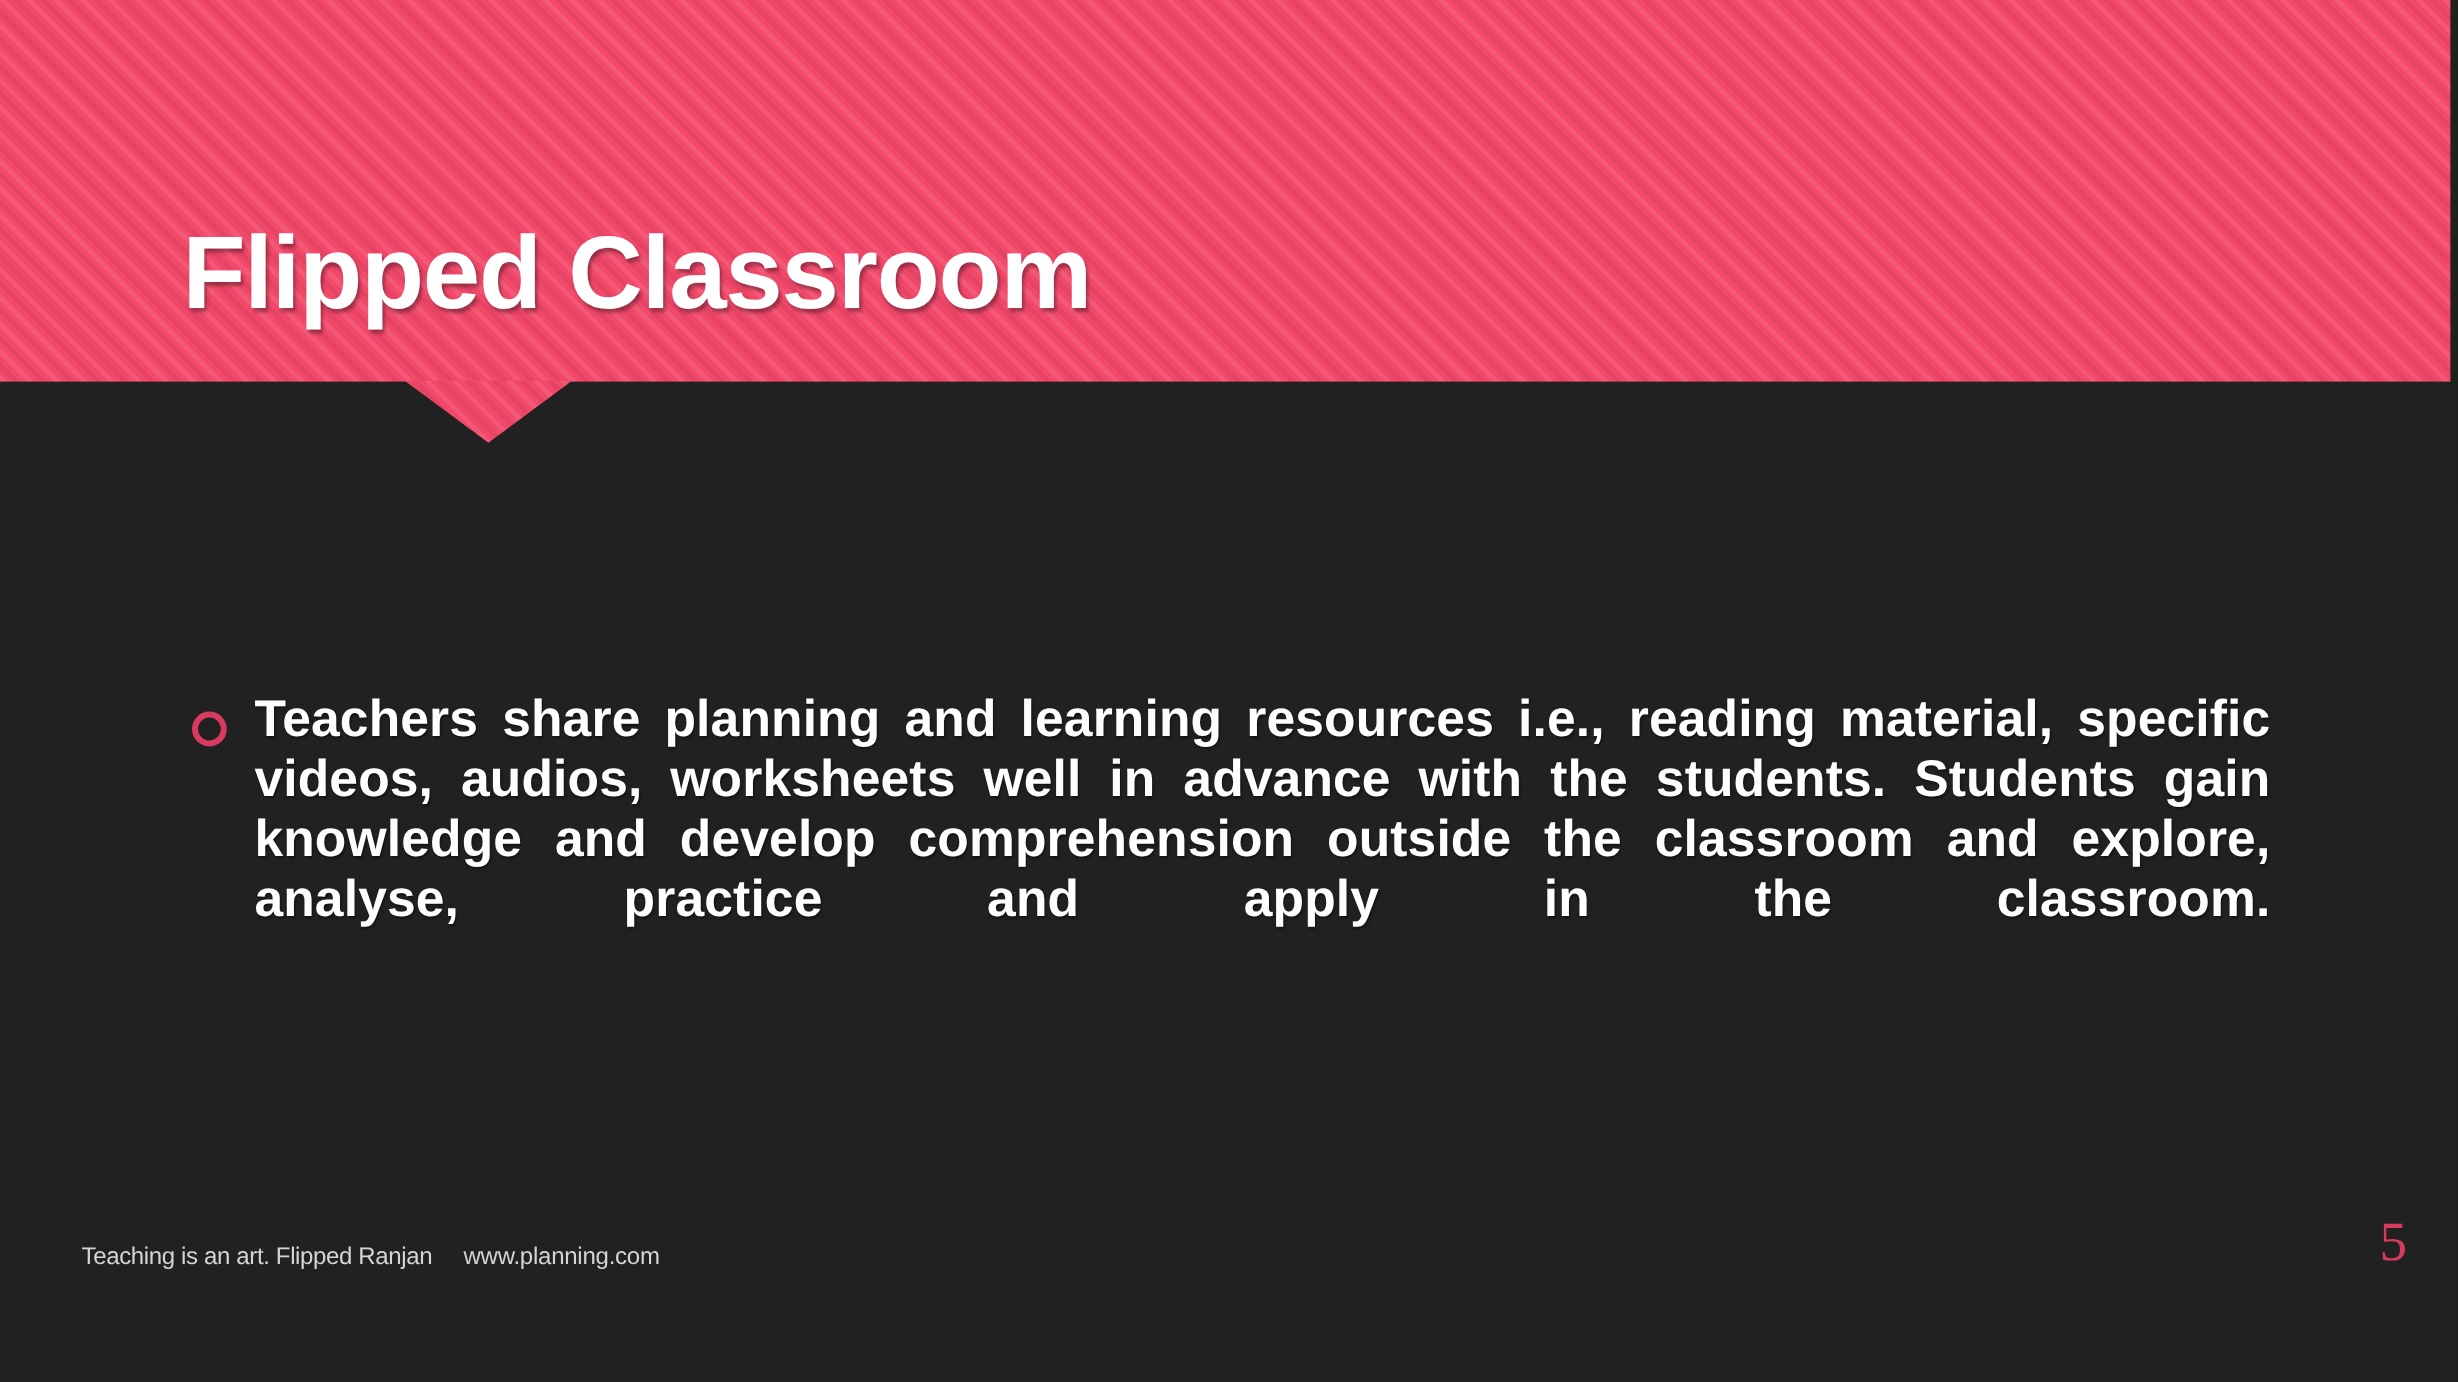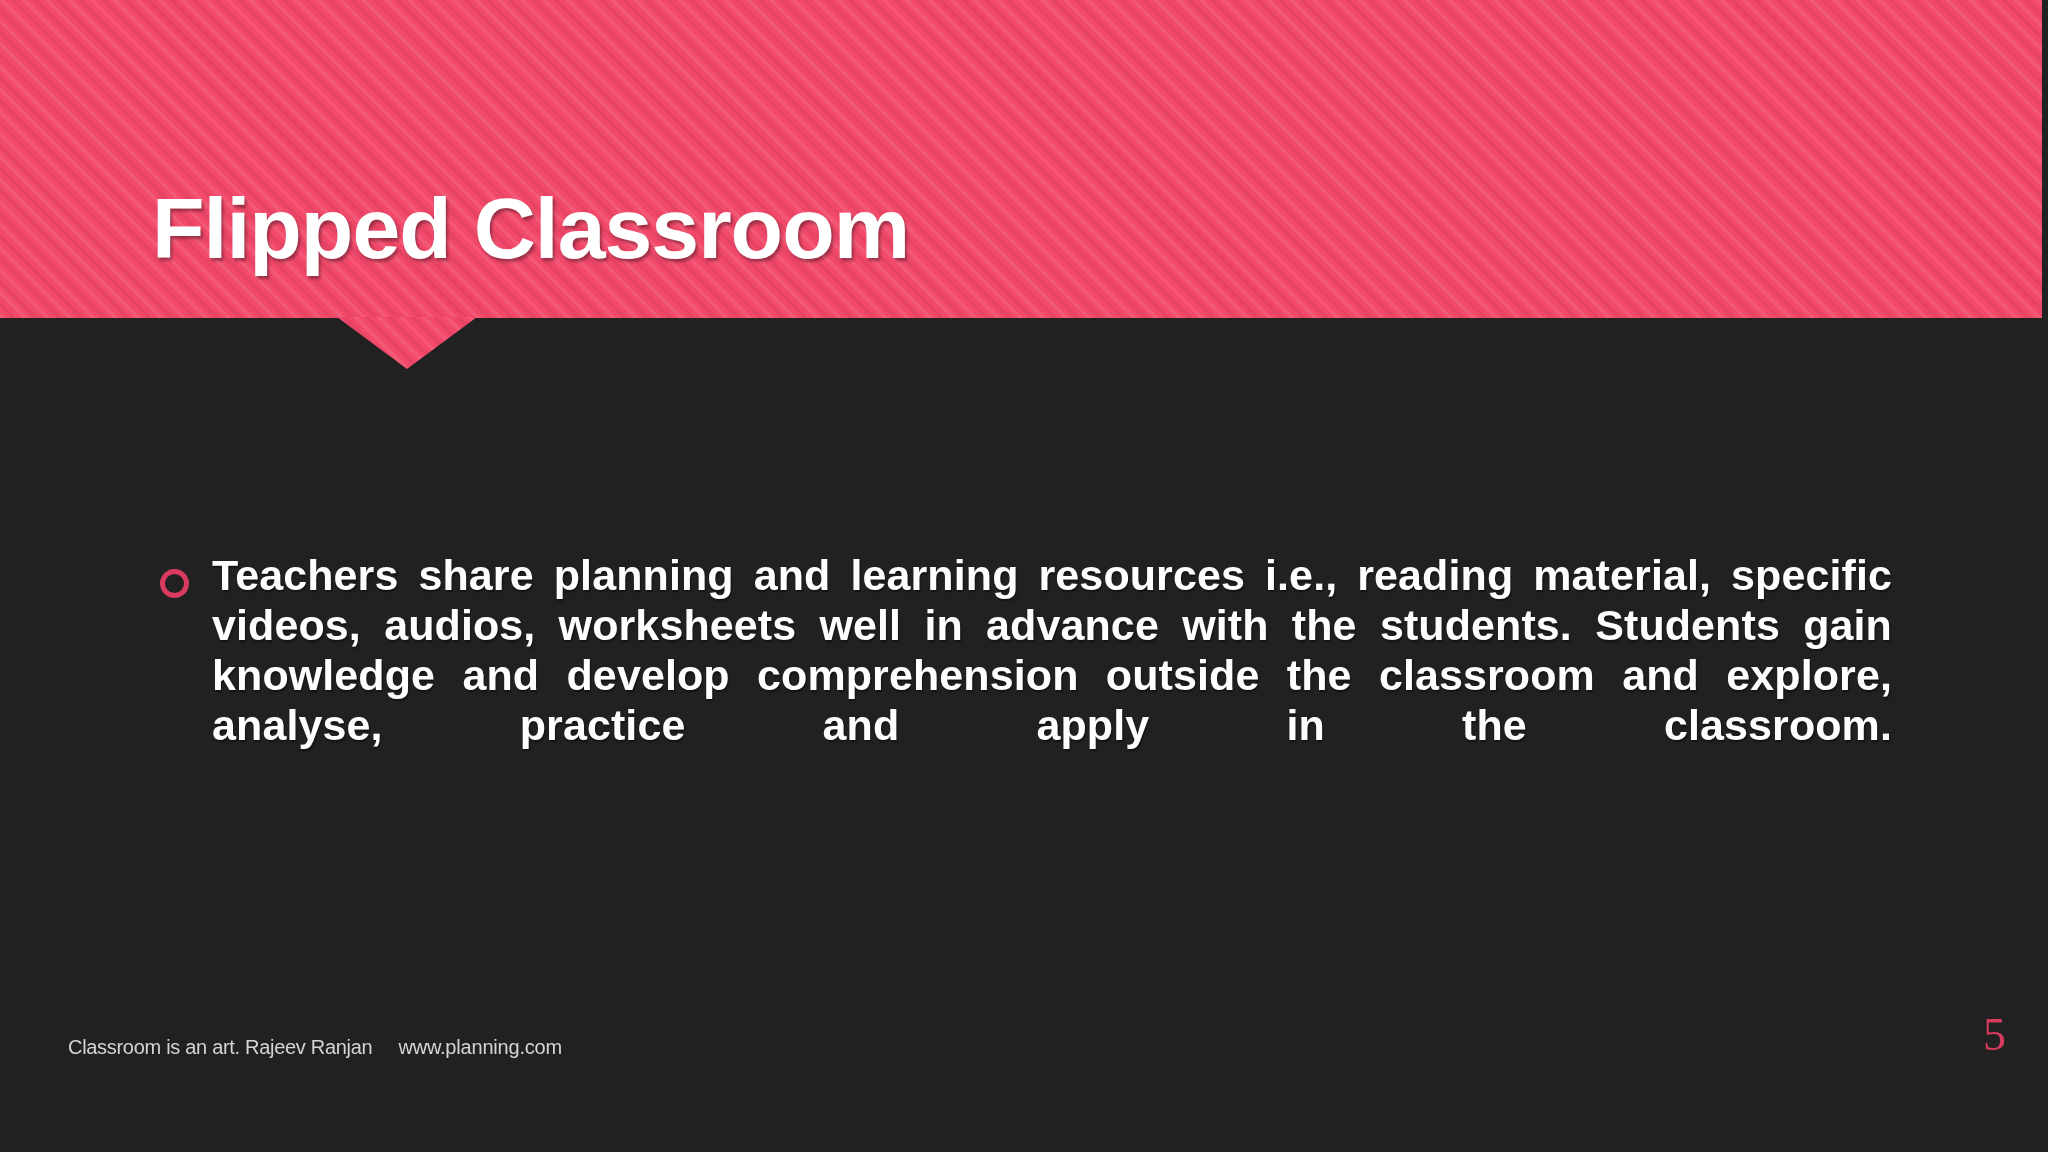--- a/index.html
+++ b/index.html
@@ -78,21 +78,21 @@
     letter-spacing: -1px;
     line-height: 1.02;
     text-shadow: 2px 3px 3px rgba(0,0,0,0.34);
     white-space: nowrap;
   }
 
   
   .body-block {
     position: absolute;
     left: 160px;
-    top: 508px;
+    top: 532px;
     width: 1732px;
   }
   .bullet-row {
     position: relative;
     padding-left: 52px;
   }
   .bullet-ring {
     position: absolute;
     left: 0px;
     top: 18px;
@@ -153,19 +153,19 @@
   <h1 class="slide-title">Flipped Classroom</h1>
 
   <div class="body-block">
     <div class="bullet-row">
       <span class="bullet-ring"></span>
       <p class="body-text">Teachers share planning and learning resources i.e., reading material, specific videos, audios, worksheets well in advance with the students. Students gain knowledge and develop comprehension outside the classroom and explore, analyse, practice and apply in the classroom.</p>
     </div>
   </div>
 
   <div class="footer">
-    <span class="footer-note">Classroom is an art. Rajeev Ranjan</span>
+    <span class="footer-note">Teaching is an art. Flipped Ranjan</span>
     <span class="footer-site">www.planning.com</span>
   </div>
 
   <div class="page-number">5</div>
 
 </div>
 
 </body></html>

